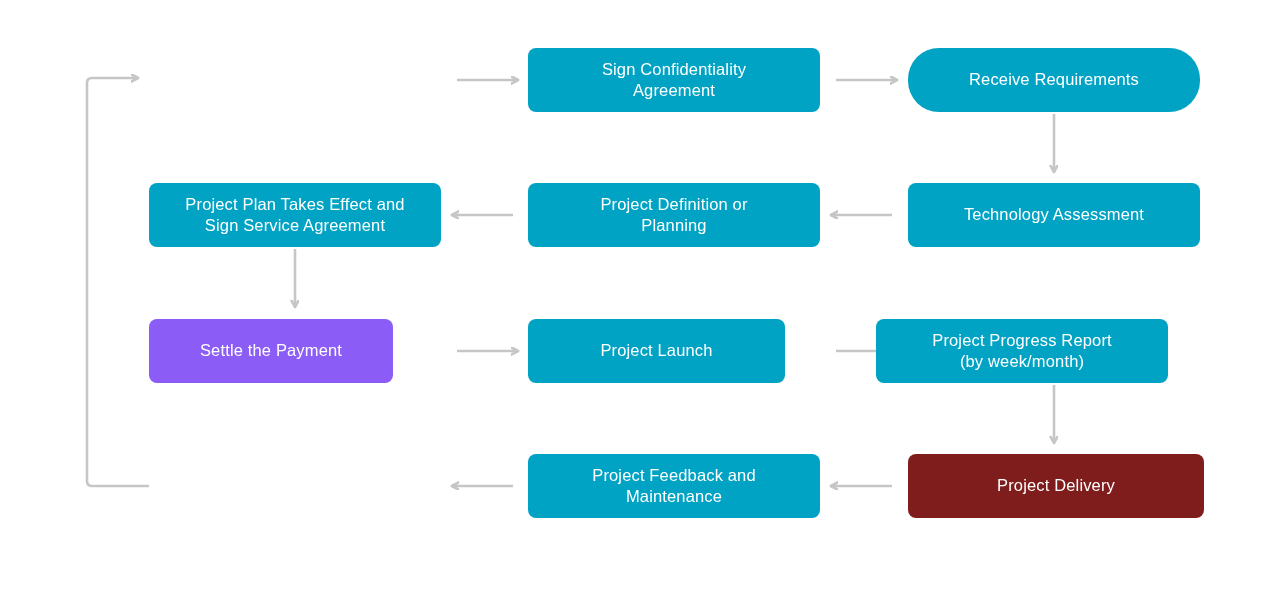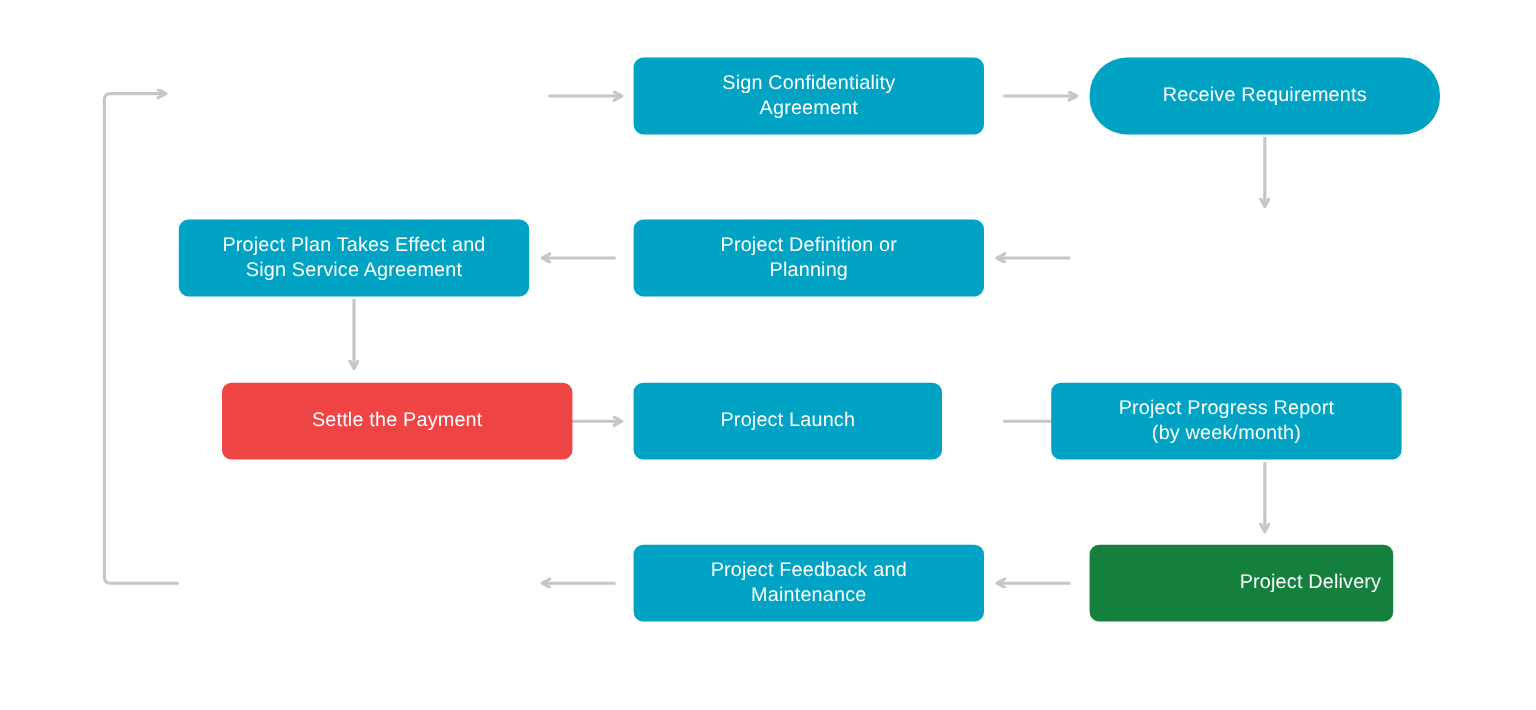--- a/index.html
+++ b/index.html
@@ -96,33 +96,36 @@
   </div>
 
   <div class="node" style="left:149px; top:183px; width:292px; height:64px; background:#00A3C4;">
     <span class="node-label">Project Plan Takes Effect and
 Sign Service Agreement</span>
   </div>
   <div class="node" style="left:528px; top:183px; width:292px; height:64px; background:#00A3C4;">
     <span class="node-label">Project Definition or
 Planning</span>
   </div>
+  <div class="node" style="left:908px; top:183px; width:292px; height:64px; background:#00A3C4;">
+    <span class="node-label">Technology Assessment</span>
+  </div>
 
-  <div class="node" style="left:149px; top:319px; width:292px; height:64px; background:#ef4444;margin-left:36px;">
+  <div class="node" style="left:149px; top:319px; width:244px; height:64px; background:#8b5cf6;">
     <span class="node-label">Settle the Payment</span>
   </div>
   <div class="node" style="left:528px; top:319px; width:257px; height:64px; background:#00A3C4;">
     <span class="node-label">Project Launch</span>
   </div>
   <div class="node" style="left:876px; top:319px; width:292px; height:64px; background:#00A3C4;">
     <span class="node-label">Project Progress Report
 (by week/month)</span>
   </div>
 
   <div class="node" style="left:528px; top:454px; width:292px; height:64px; background:#00A3C4;">
     <span class="node-label">Project Feedback and
 Maintenance</span>
   </div>
-  <div class="node" style="left:908px; top:454px; width:253px; height:64px; background:#15803d;justify-content:flex-end;">
+  <div class="node" style="left:908px; top:454px; width:296px; height:64px; background:#7f1d1d;">
     <span class="node-label">Project Delivery</span>
   </div>
 
 </div>
 
 </body></html>

